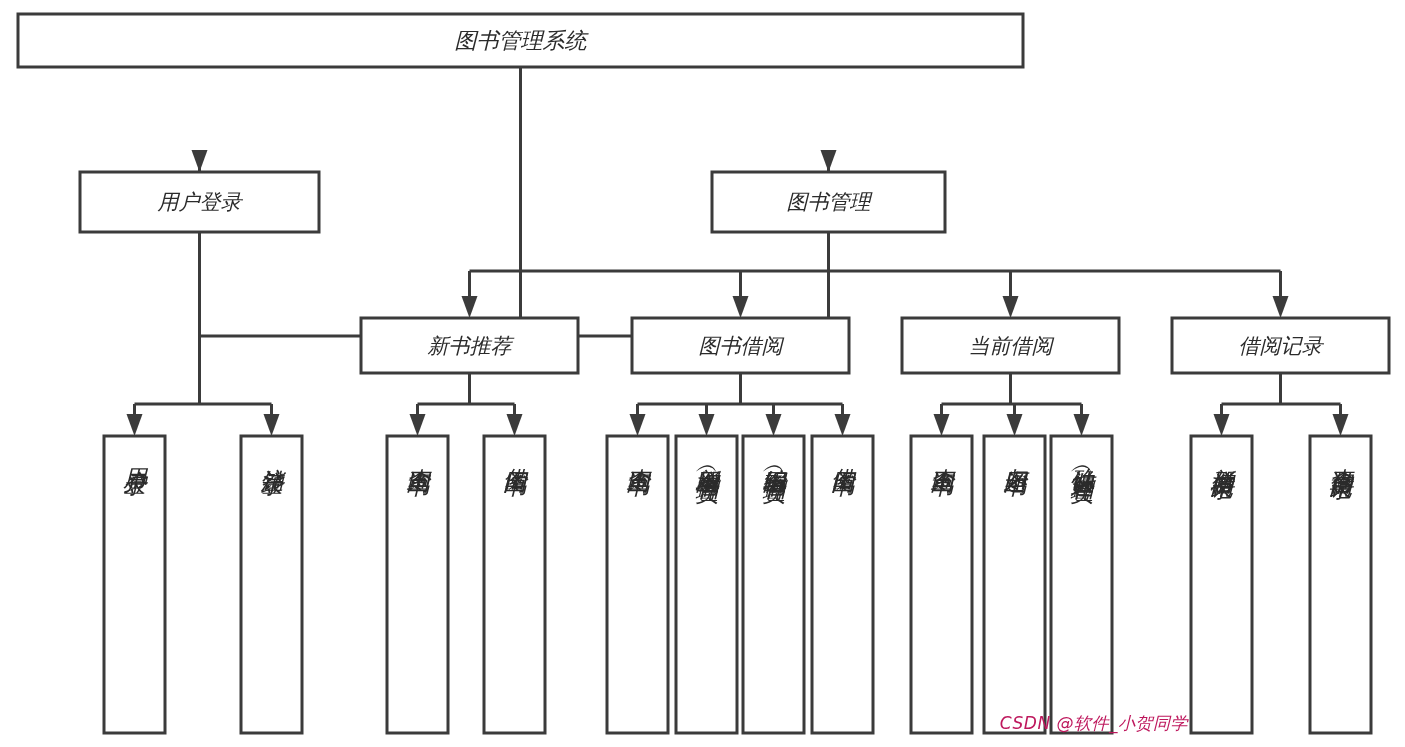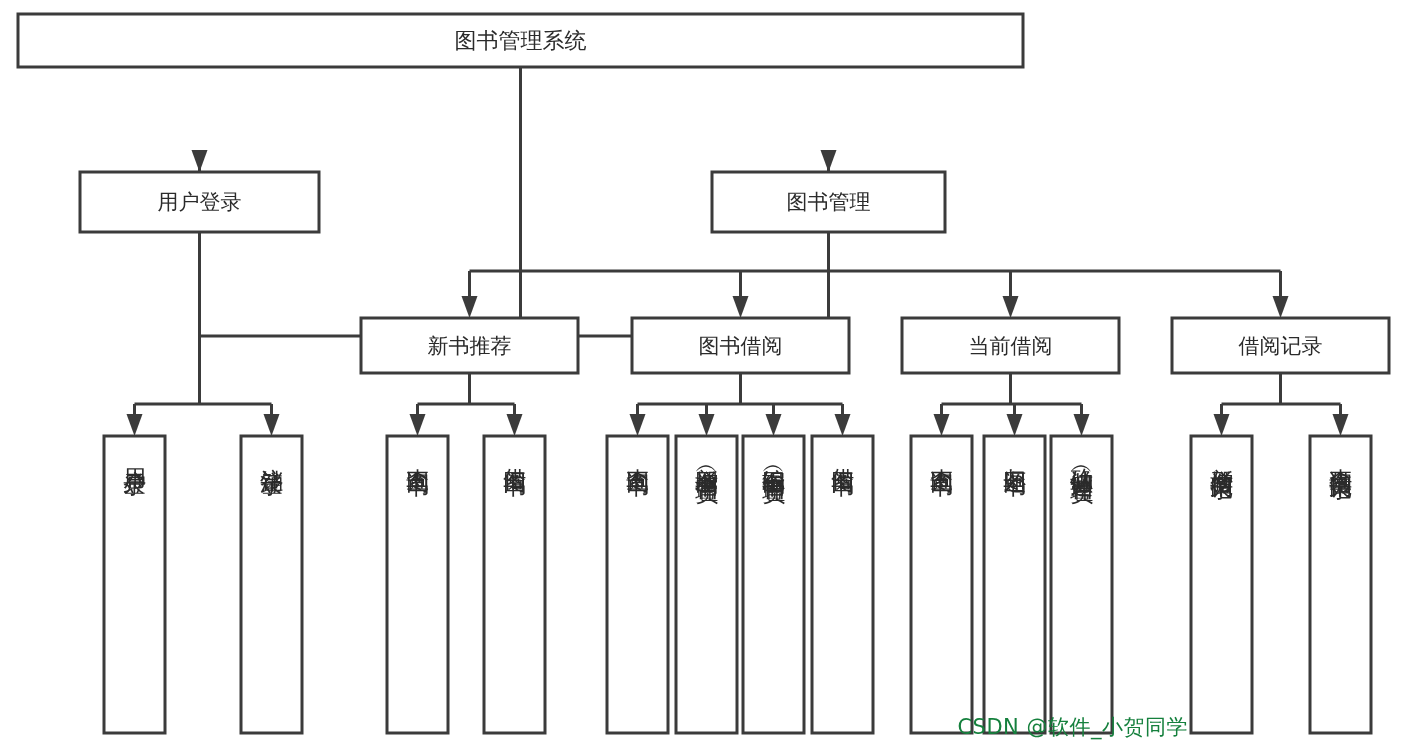--- a/index.html
+++ b/index.html
@@ -2,21 +2,21 @@
 <html><head>
 <meta charset="utf-8">
 <style>
   html,body{margin:0;padding:0;background:#ffffff;}
   body{
     width:1405px;height:747px;
     font-family:"DejaVu Sans","Liberation Sans",sans-serif;
     overflow:hidden;
     position:relative;
   }
-  #diagram-root{position:relative;width:1200px;height:747px;background:#fff;}
+  #diagram-root{position:relative;width:1200px;height:747px;background:#fff;font-style:italic;}
   svg#diagram-svg{position:absolute;left:0;top:0;width:1405px;height:747px;display:block;}
   .node-box{fill:#ffffff;stroke:#3b3b3b;stroke-width:3;}
   .connector{stroke:#3b3b3b;stroke-width:3;fill:none;stroke-linecap:butt;}
   .arrow-head{fill:#3b3b3b;stroke:none;}
   .node-label-h{
     font-family:"DejaVu Sans","Liberation Sans",sans-serif;
     font-size:21px;fill:#2b2b2b;text-anchor:middle;dominant-baseline:middle;
   }
   .node-label-root{
     font-family:"DejaVu Sans","Liberation Sans",sans-serif;
@@ -34,24 +34,24 @@
     text-orientation:upright;
     font-family:"DejaVu Sans","Liberation Sans",sans-serif;
     font-size:23px;
     line-height:1.02;
     color:#2b2b2b;
     letter-spacing:2px;
     white-space:nowrap;
   }
   .watermark{
     position:absolute;
-    right:12px;bottom:6px;
+    right:12px;bottom:12px;
     font-family:"DejaVu Sans","Liberation Sans",sans-serif;
-    font-size:21px;
-    color:#15803d;
+    font-size:17px;
+    color:#be185d;
     letter-spacing:0.5px;
     white-space:nowrap;
   }
 </style>
 </head>
 <body>
 
 <div id="diagram-root">
   <svg id="diagram-svg" viewBox="0 0 1405 747">
     <g id="connectors-layer">

